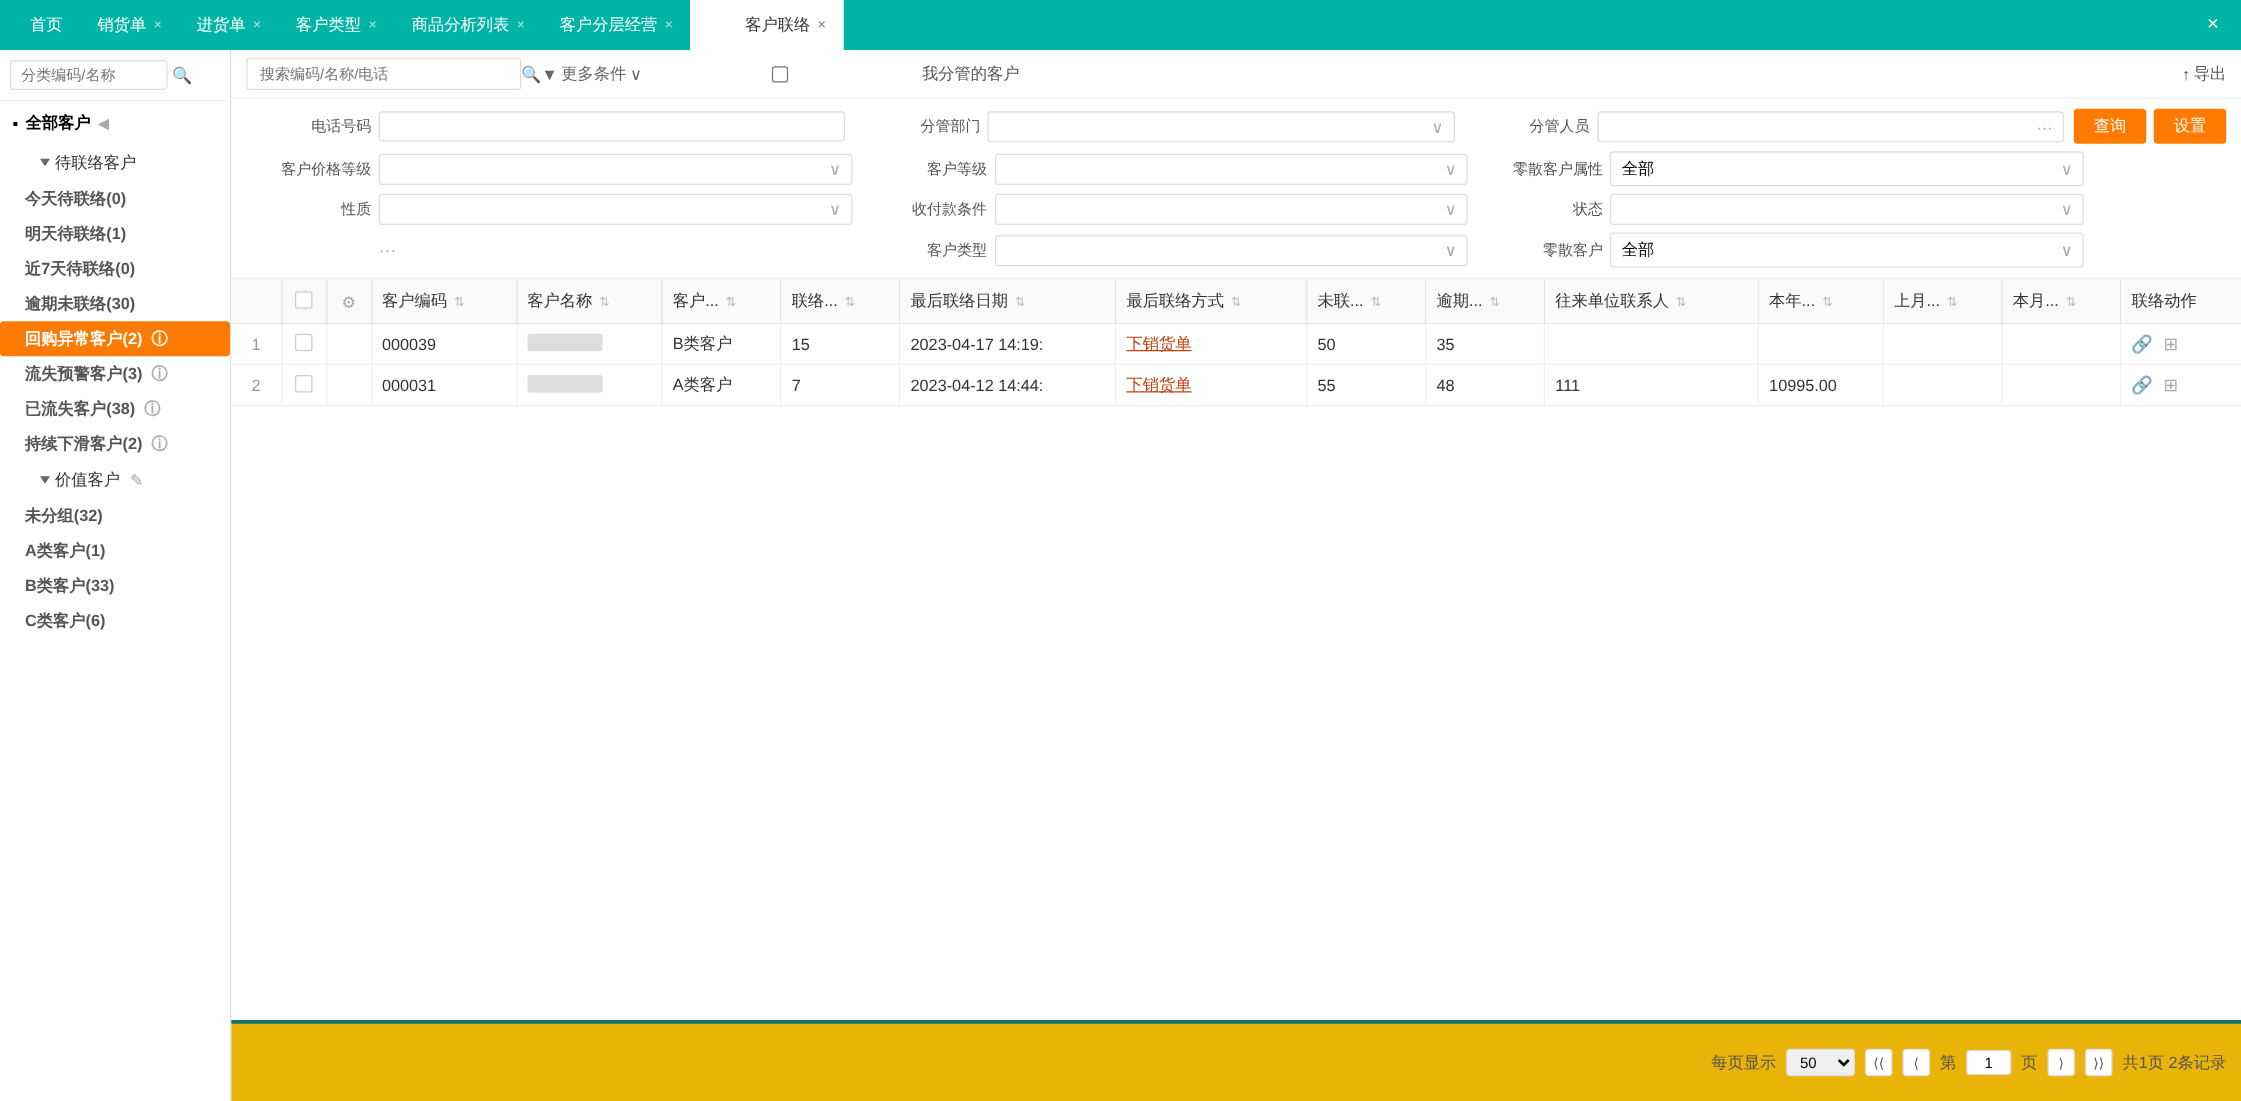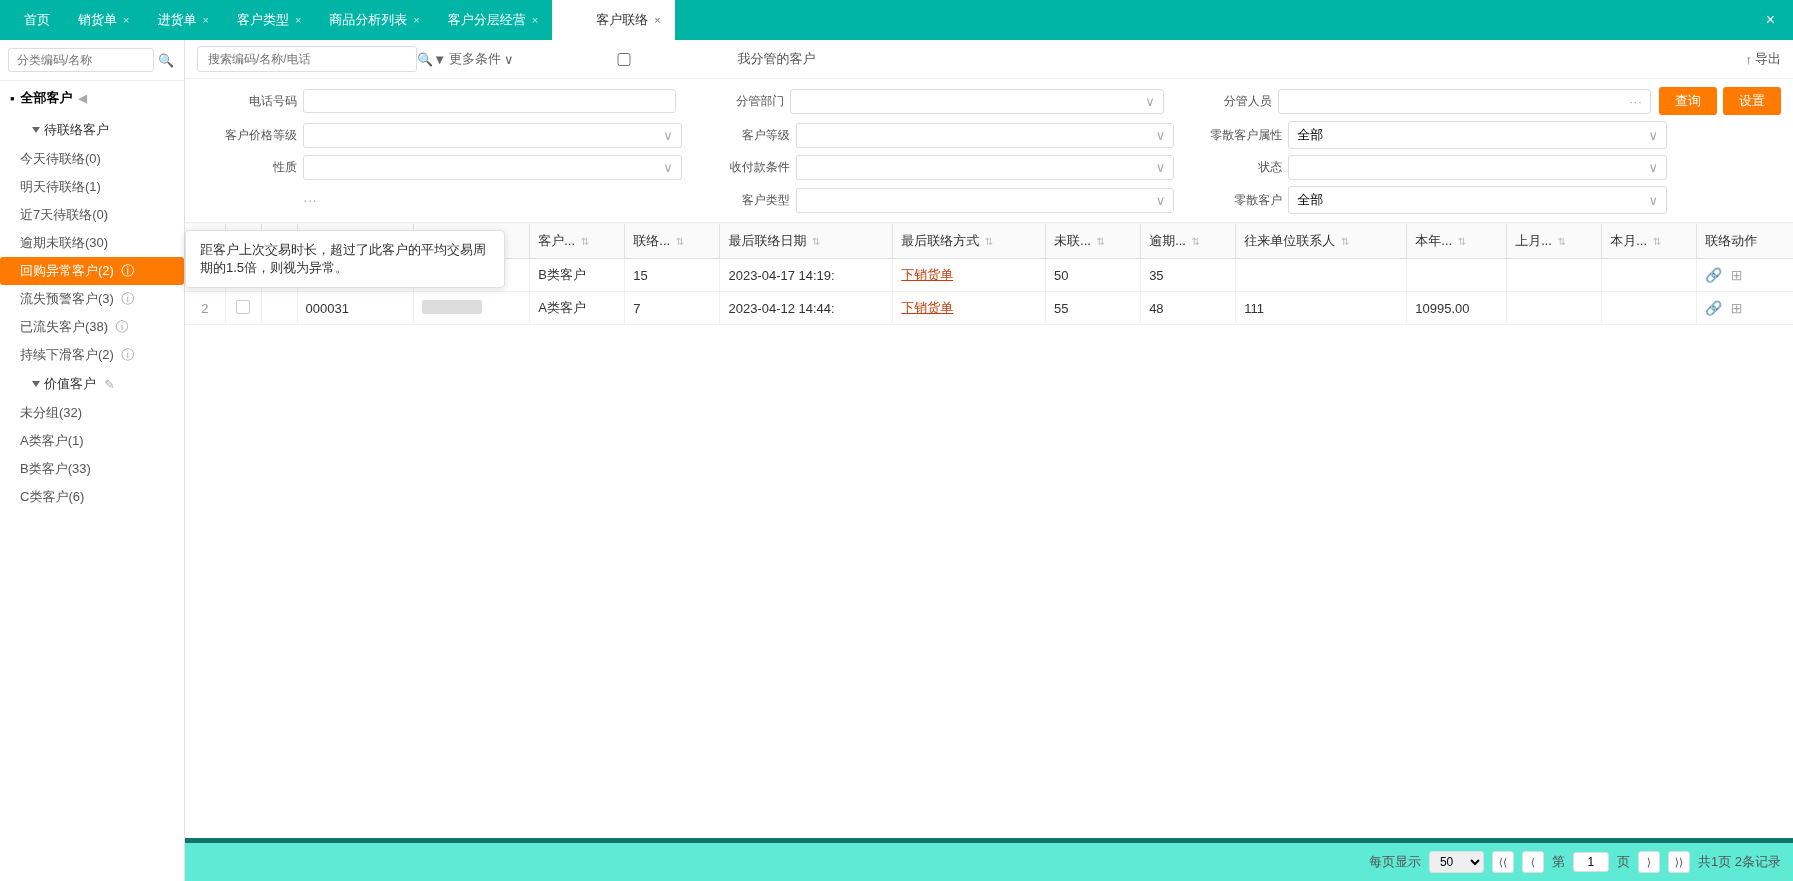--- a/index.html
+++ b/index.html
@@ -62,21 +62,21 @@
       padding: 8px;
       display: flex;
       align-items: center;
       border-bottom: 1px solid #eee;
     }
     .sidebar-search input {
       border: 1px solid #ddd;
       border-radius: 3px;
       padding: 4px 8px;
       font-size: 12px;
-      width: 146px;
+      width: 126px;
       outline: none;
     }
     .sidebar-search .search-icon {
       margin-left: 4px;
       color: #888;
       cursor: pointer;
     }
     .sidebar-section-title {
       padding: 8px 10px;
       font-weight: bold;
@@ -87,20 +87,21 @@
     }
     .sidebar-section-title .collapse-icon {
       color: #aaa;
       font-size: 11px;
     }
     .sidebar-item {
       padding: 5px 10px 5px 20px;
       cursor: pointer;
       color: #555;
       font-size: 12px;
+      font-weight: bold;
     }
     .sidebar-item.active {
       background: #ff7a00;
       color: white;
       border-radius: 3px;
     }
     .sidebar-group-title {
       padding: 6px 10px;
       font-size: 12px;
       color: #333;
@@ -281,23 +282,23 @@
     table tbody td:last-child { border-right: none; }
     .col-num { width: 40px; text-align: center; color: #999; }
     .col-check { width: 36px; text-align: center; }
     .col-gear { width: 36px; text-align: center; }
     .link-text { color: #c2410c; cursor: pointer; text-decoration: underline; margin-top: 16px; }
     .row-actions { display: flex; gap: 8px; align-items: center; }
     .action-icon { color: #aaa; cursor: pointer; font-size: 14px; }
 
     
     .pagination {
-      background: #5eead4;
-      border-top: 5px solid #0f766e;
-      padding: 8px 12px;
+      background: #eab308;
+      border-top: 3px solid #0f766e;
+      padding: 20px 12px;
       display: flex;
       align-items: center;
       justify-content: flex-end;
       gap: 8px;
       font-size: 12px;
       color: #555;
     }
     .pagination select {
       border: 1px solid #ddd;
       border-radius: 3px;
@@ -568,23 +569,20 @@
           <span class="filter-label">零散客户</span>
           <div class="filter-select" style="flex:2;">
             <span>全部</span>
             <span class="chev">∨</span>
           </div>
         </div>
         <div style="width: 106px; flex-shrink:0;"></div>
       </div>
     </div>
 
-    <div class="tooltip-overlay">
-      <span>距客户上次交易时长，超过了此客户的平均交易周期的1.5倍，则视为异常。</span>
-    </div>
 
     <div class="table-area">
       <table>
         <thead>
           <tr>
             <th class="col-num"></th>
             <th class="col-check">
               <span class="checkbox-custom"></span>
             </th>
             <th class="col-gear">

